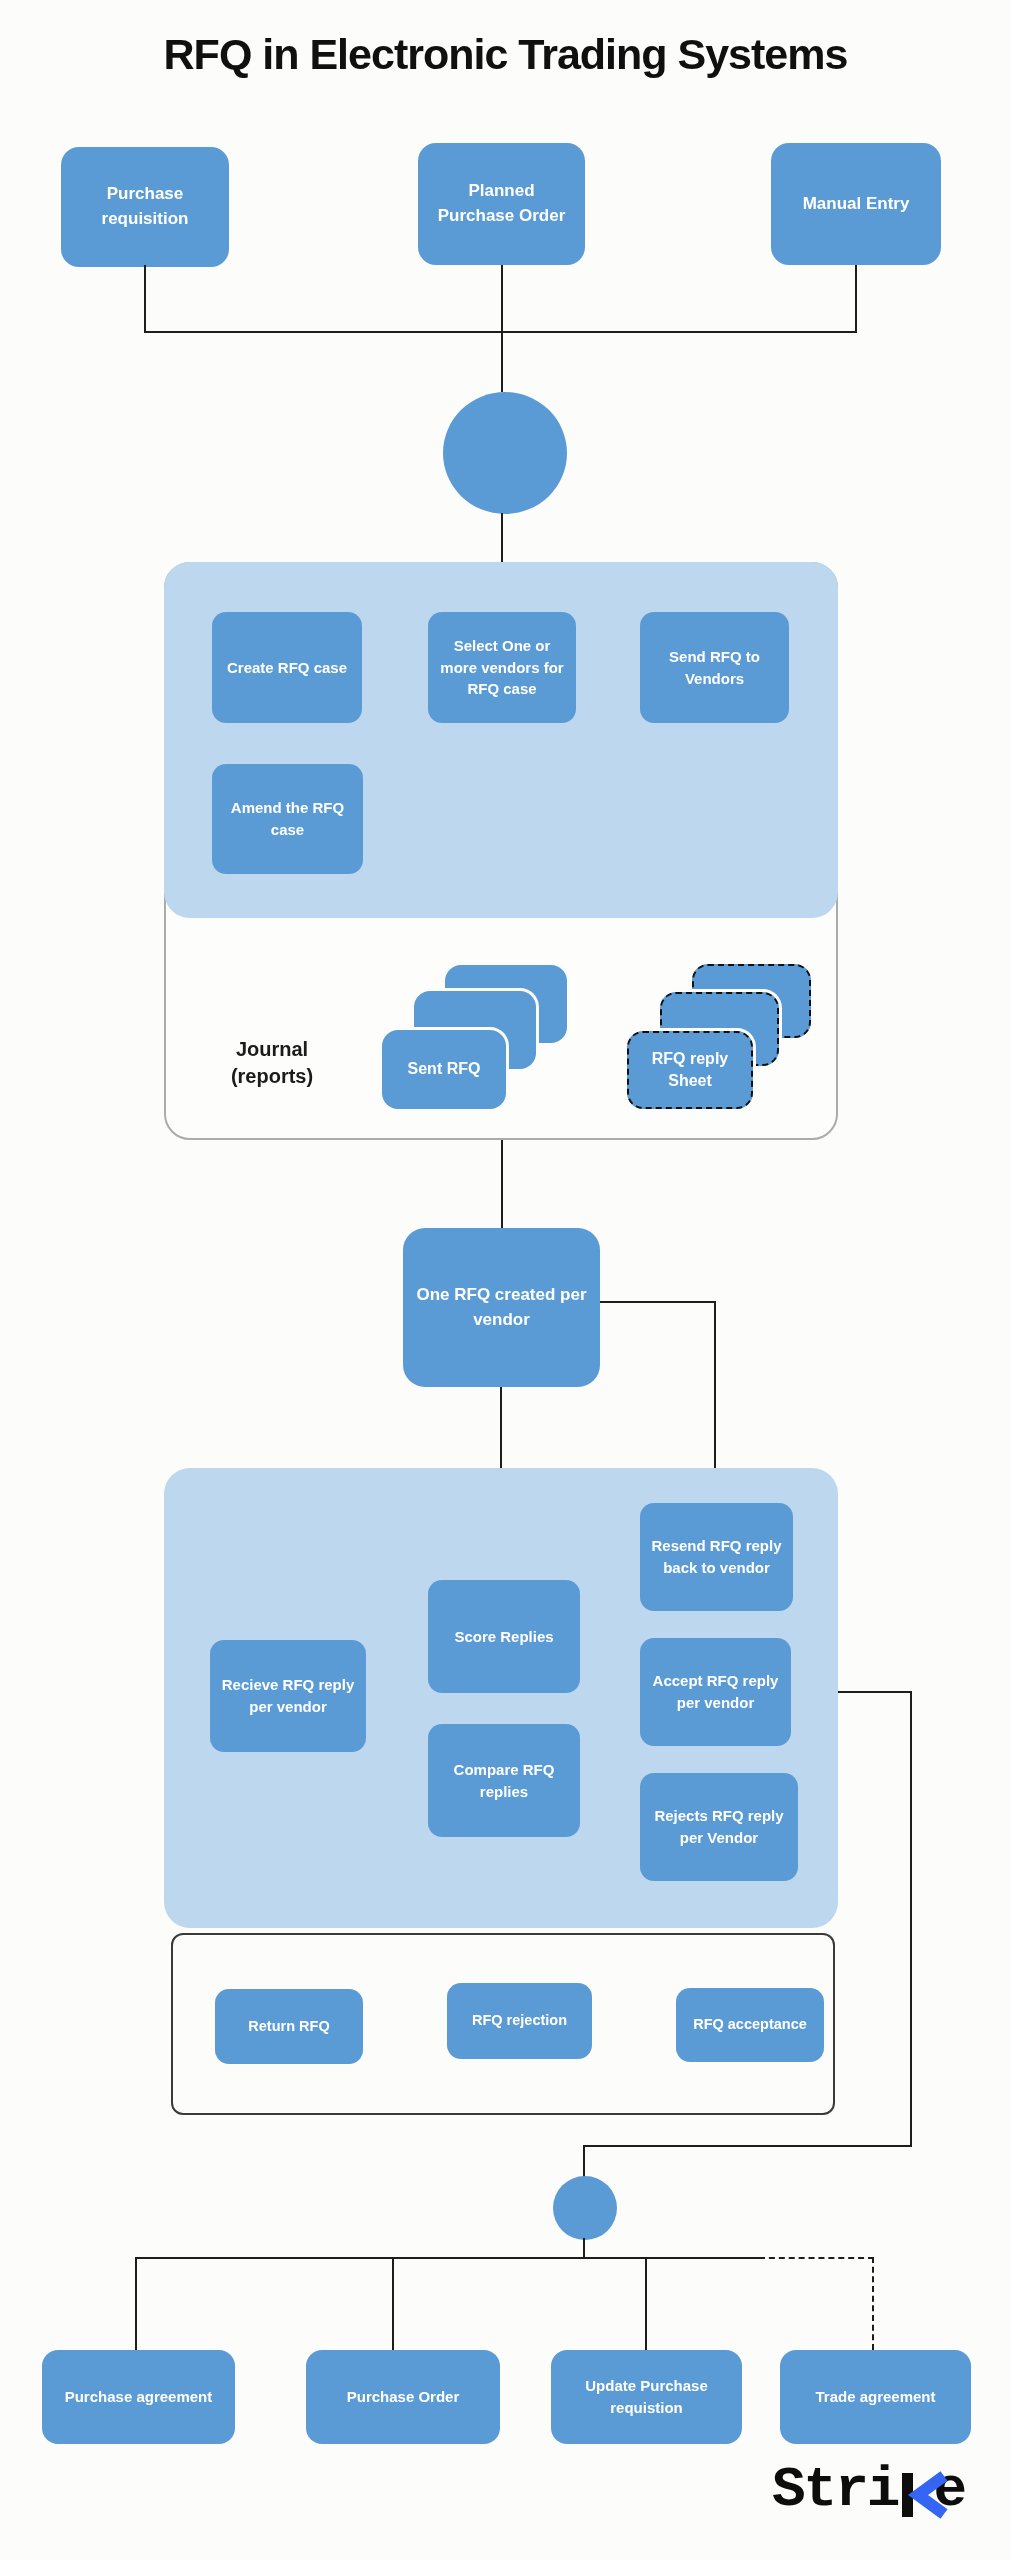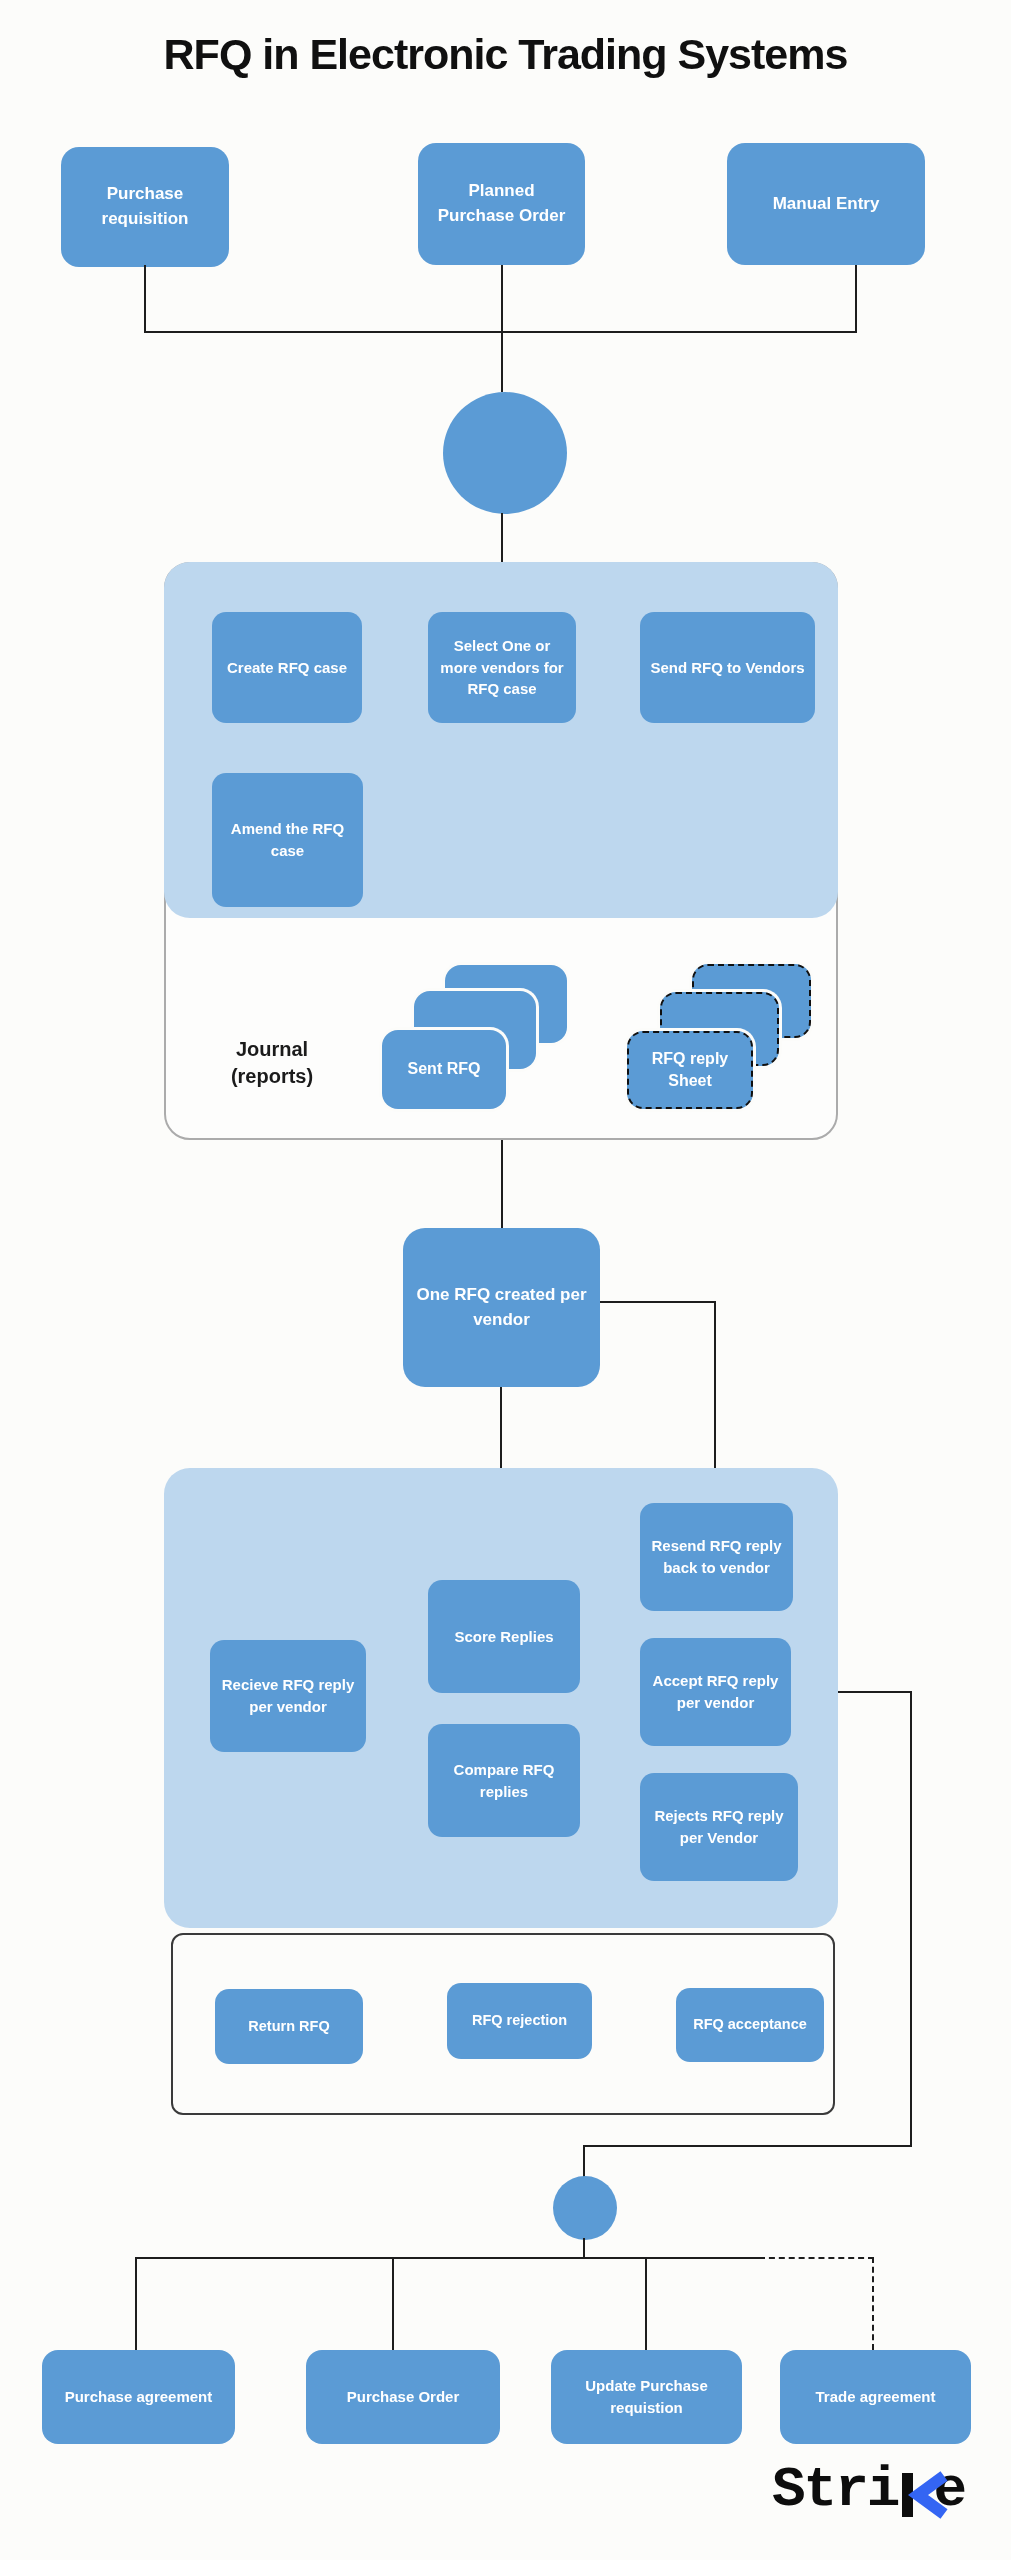--- a/index.html
+++ b/index.html
@@ -68,37 +68,37 @@
 </style>
 </head>
 <body>
 
 <div class="canvas">
 
   <div class="abs title">RFQ in Electronic Trading Systems</div>
 
   <div class="node fs17" style="left:61px;top:147px;width:168px;height:120px;">Purchase requisition</div>
   <div class="node fs17" style="left:418px;top:143px;width:167px;height:122px;">Planned Purchase Order</div>
-  <div class="node fs17" style="left:727px;top:143px;width:198px;height:122px;">Manual Entry</div>
+  <div class="node fs17" style="left:771px;top:143px;width:170px;height:122px;">Manual Entry</div>
 
   <div class="line-v" style="left:144px;top:265px;height:68px;"></div>
   <div class="line-v" style="left:855px;top:265px;height:68px;"></div>
   <div class="line-h" style="left:144px;top:331px;width:713px;"></div>
   <div class="line-v" style="left:501px;top:265px;height:127px;"></div>
 
   <div class="circle" style="left:443px;top:392px;width:124px;height:122px;"></div>
   <div class="line-v" style="left:501px;top:513px;height:50px;"></div>
 
   <div class="frame" style="left:164px;top:562px;width:674px;height:578px;">
     <div class="panel" style="left:-2px;top:-2px;width:674px;height:356px;"></div>
 
     <div class="node small" style="left:46px;top:48px;width:150px;height:111px;">Create RFQ case</div>
     <div class="node small" style="left:262px;top:48px;width:148px;height:111px;">Select One or more vendors for RFQ case</div>
-    <div class="node small" style="left:474px;top:48px;width:175px;height:111px;">Send RFQ to Vendors</div>
-    <div class="node small" style="left:46px;top:200px;width:151px;height:134px;margin-top:9px;">Amend the RFQ case</div>
+    <div class="node small" style="left:474px;top:48px;width:149px;height:111px;">Send RFQ to Vendors</div>
+    <div class="node small" style="left:46px;top:200px;width:151px;height:110px;">Amend the RFQ case</div>
 
     <div class="journal-label" style="left:31px;top:472px;width:150px;">
       <div>Journal</div>
       <div>(reports)</div>
     </div>
 
     <div class="stack-card" style="left:279px;top:401px;width:122px;height:78px;"></div>
     <div class="stack-card" style="left:248px;top:427px;width:122px;height:78px;"></div>
     <div class="stack-card" style="left:216px;top:466px;width:124px;height:79px;">Sent RFQ</div>
 

